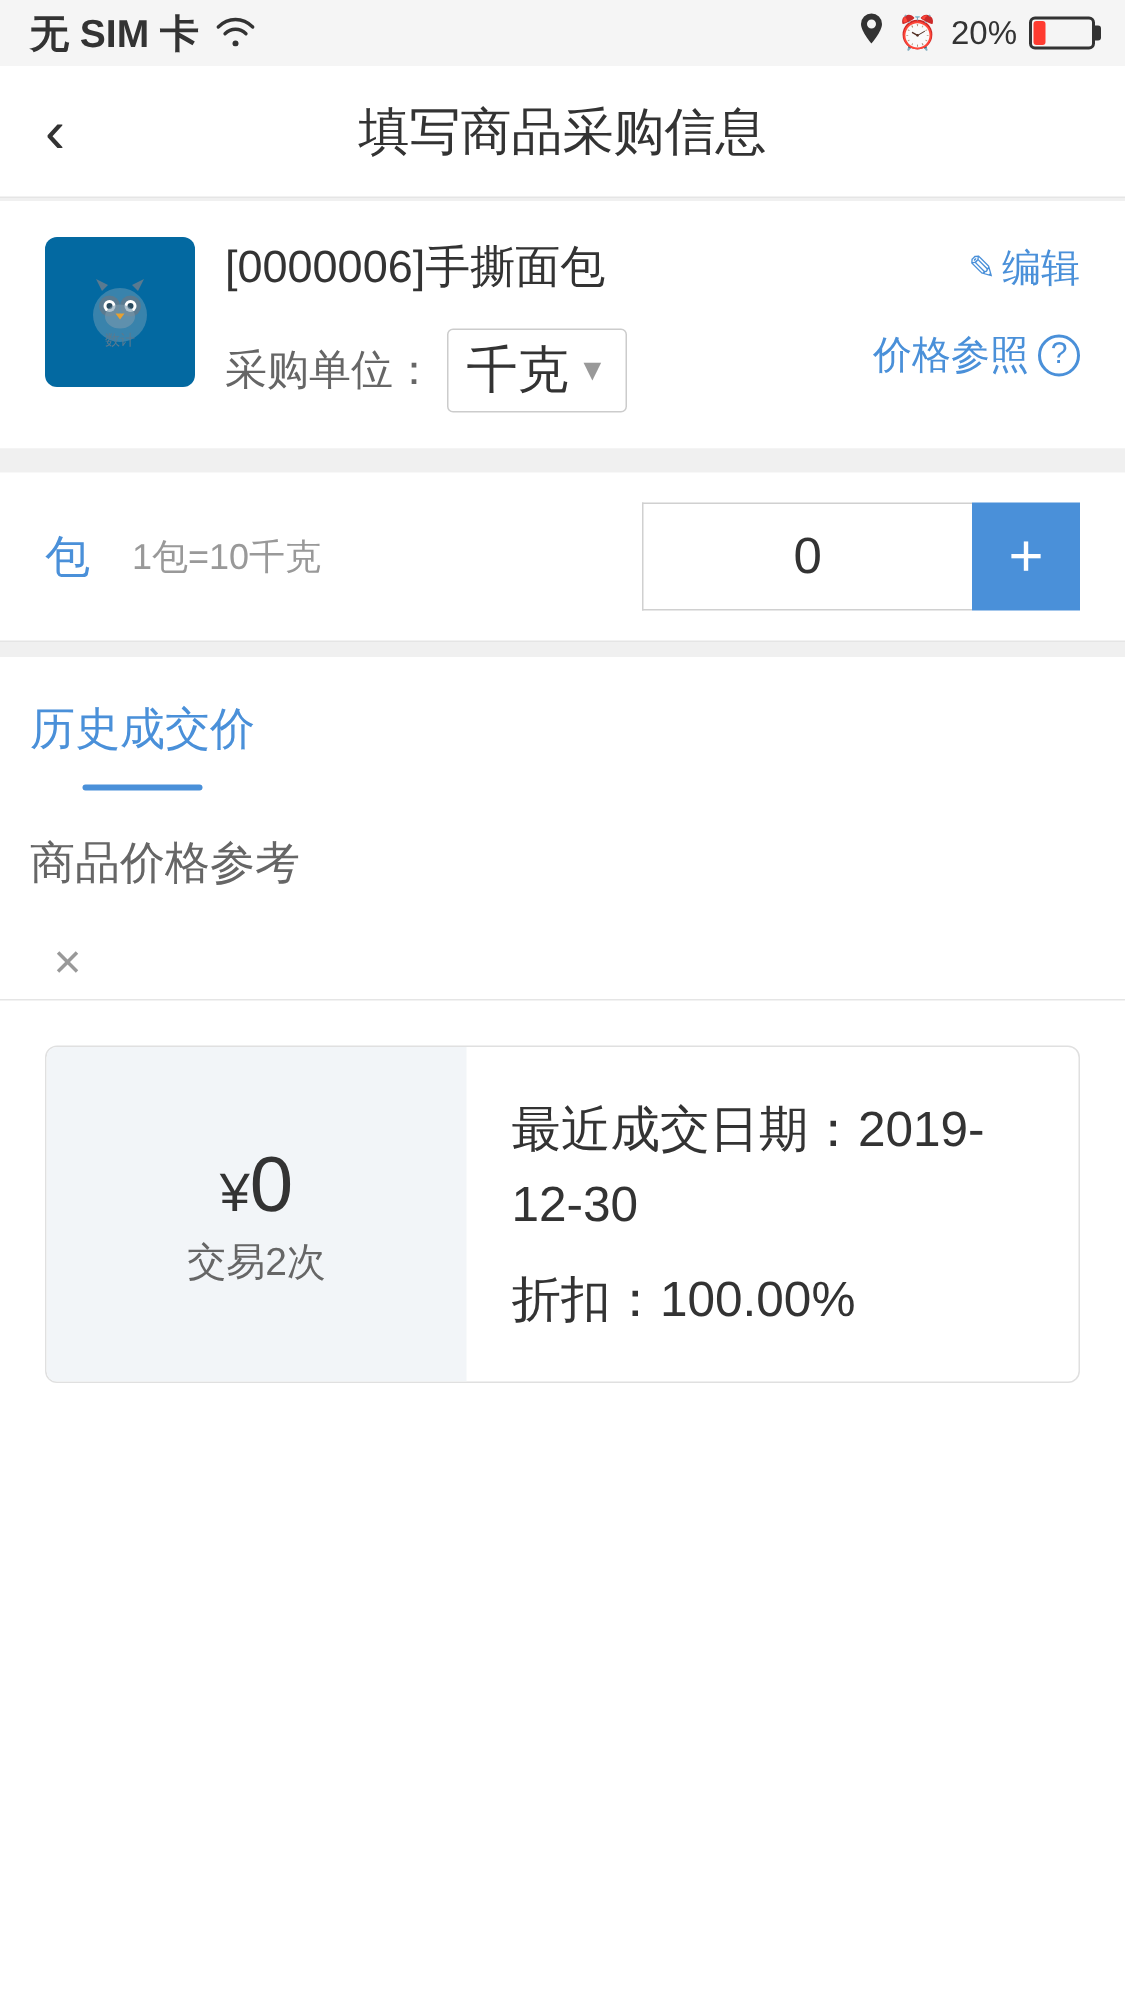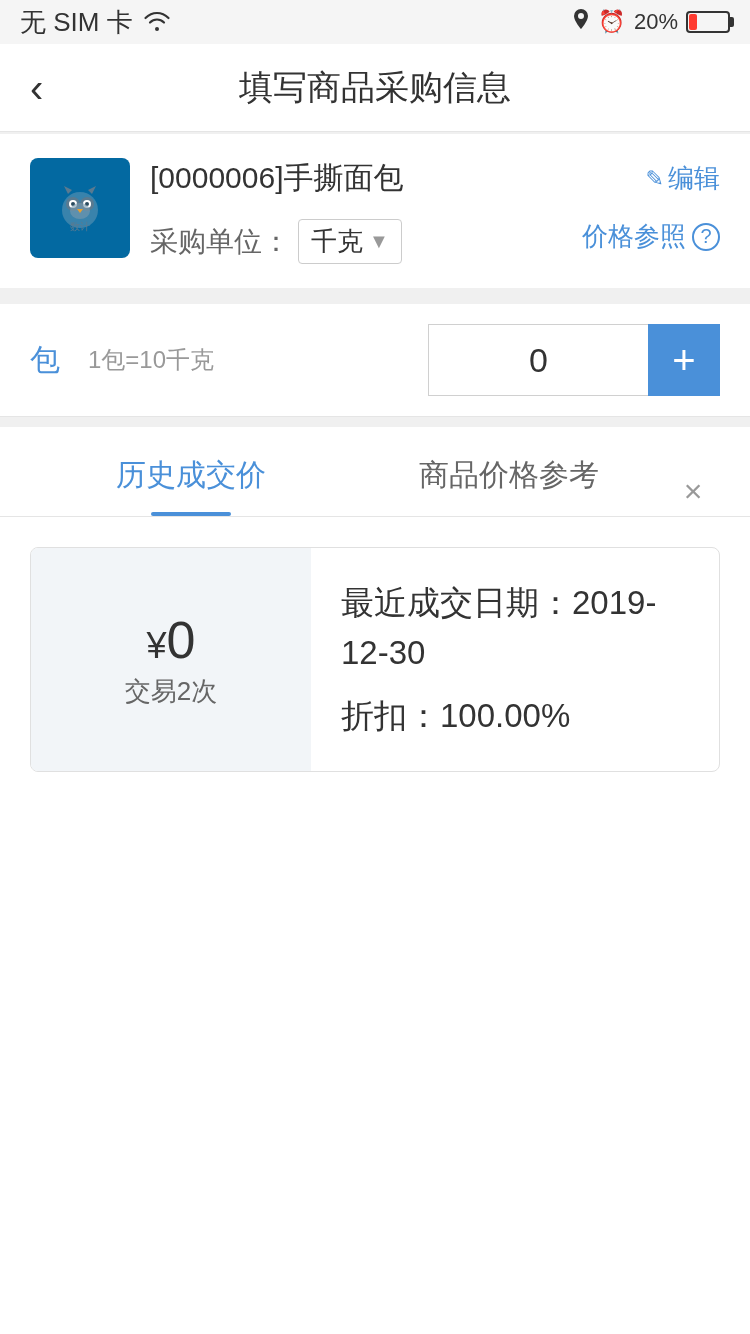--- a/index.html
+++ b/index.html
@@ -17,21 +17,21 @@
       width: 750px;
       height: 44px;
       background: #f5f5f5;
       display: flex;
       align-items: center;
       justify-content: space-between;
       padding: 0 20px;
     }
     .status-left {
       font-size: 26px;
-      font-weight: 400;
+      font-weight: 700;
       color: #333;
       display: flex;
       align-items: center;
       gap: 10px;
     }
     .status-center {
       font-size: 28px;
       font-weight: 500;
       color: #333;
       position: absolute;
@@ -160,21 +160,21 @@
       gap: 6px;
       border: 1px solid #ccc;
       border-radius: 4px;
       padding: 4px 12px;
       font-size: 26px;
       color: #333;
       background: #fff;
       cursor: pointer;
     }
     .unit-select-text {
-      font-size: 26px;
+      font-size: 34px;
     }
     .unit-arrow {
       font-size: 20px;
       color: #999;
     }
     .price-ref-btn {
       font-size: 26px;
       color: #4a90d9;
       display: flex;
       align-items: center;
@@ -252,24 +252,25 @@
       justify-content: center;
     }
 
     
     .tabs-section {
       background: #fff;
       margin-top: 10px;
     }
     .tabs-header {
       display: flex;
-      align-items: flex-end;
+      align-items: flex-start;
       border-bottom: 1px solid #e5e5e5;
-      padding: 0 32px;
+      padding: 0 20px;
       position: relative;
+      flex-direction: column;
     }
     .tab-item {
       flex: 1;
       text-align: center;
       padding: 28px 0 20px;
       font-size: 30px;
       color: #666;
       cursor: pointer;
       position: relative;
     }

